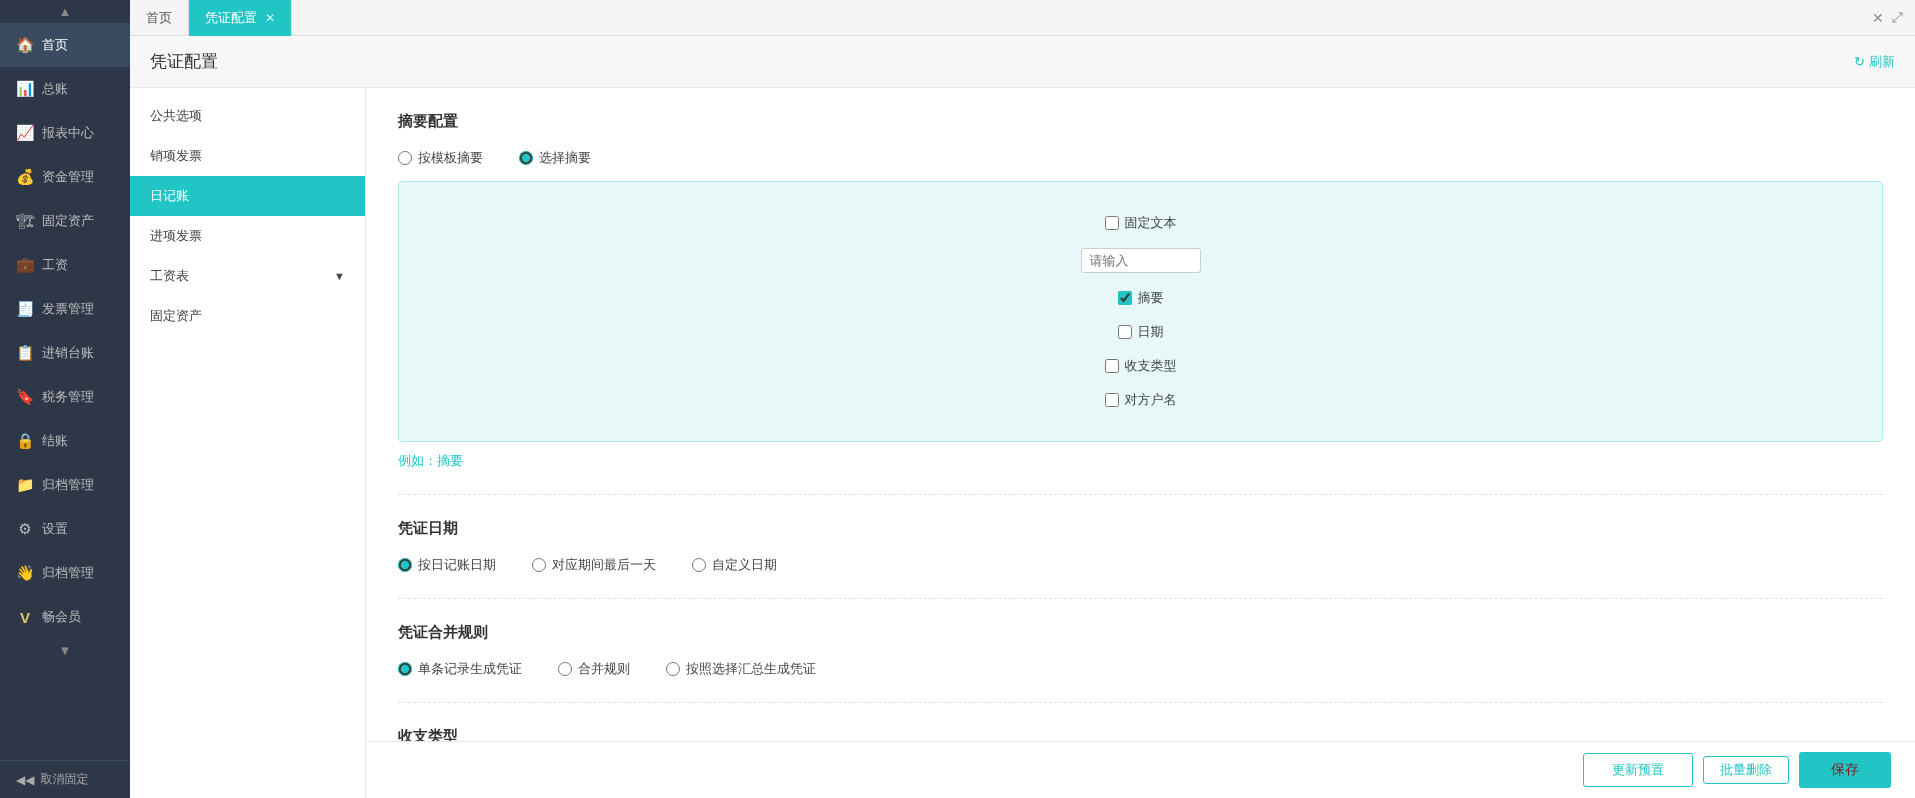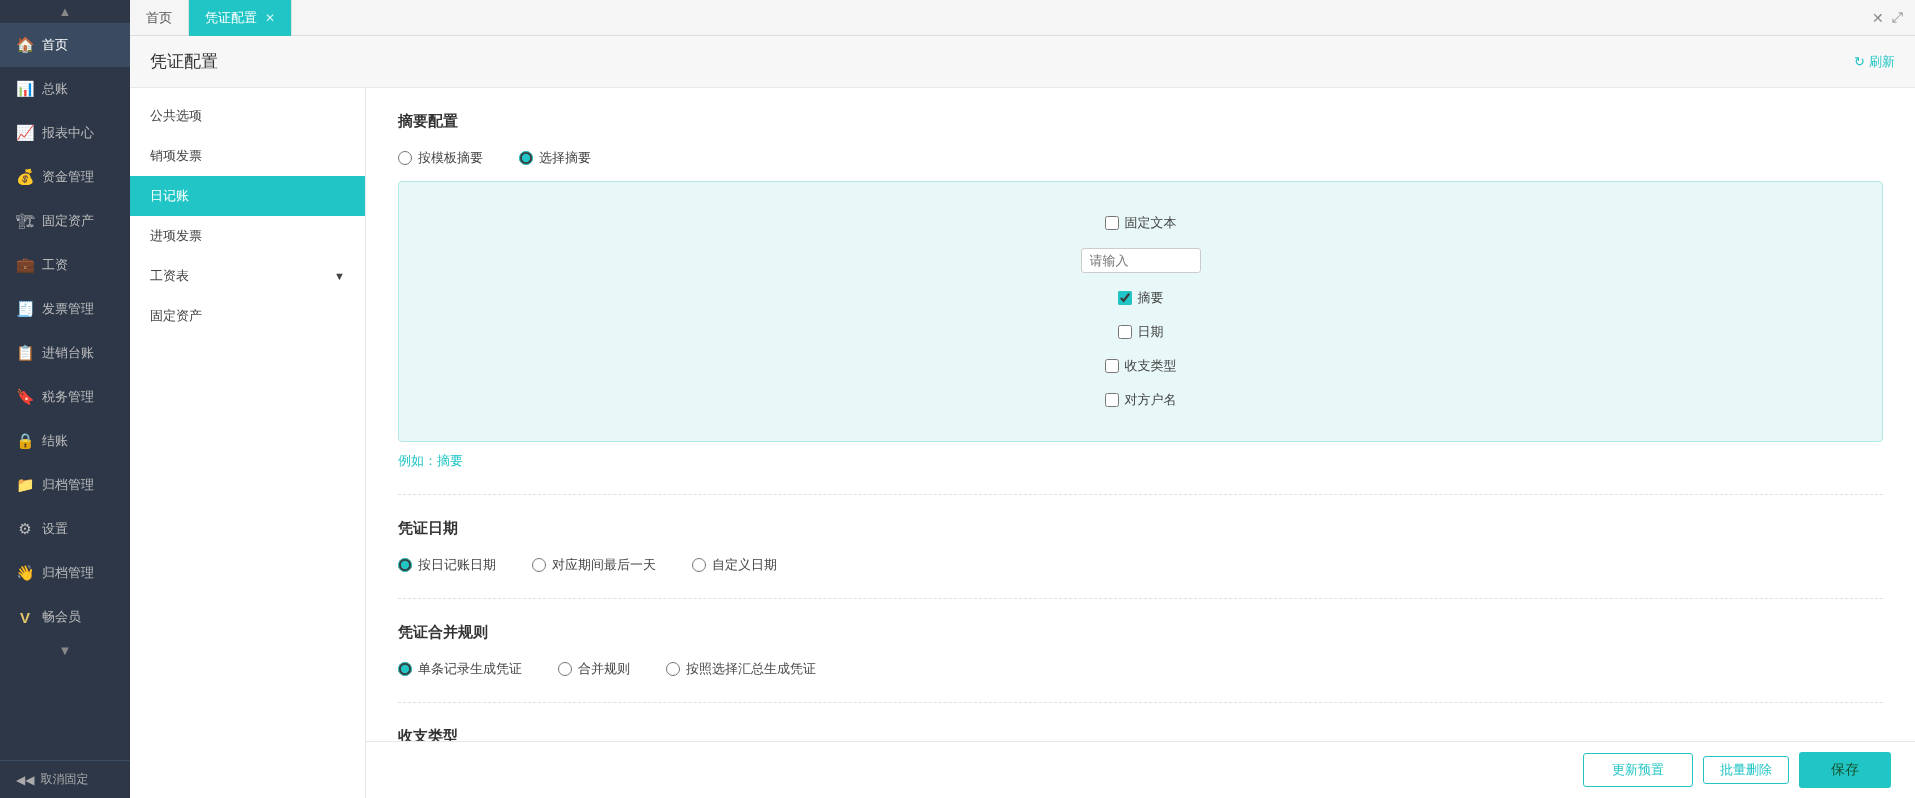--- a/index.html
+++ b/index.html
@@ -265,21 +265,21 @@
       border: 1px solid #22c5c5;
       color: #22c5c5;
       padding: 4px 16px;
       border-radius: 3px;
       cursor: pointer;
       font-size: 13px;
     }
     .btn-save {
       background: #22c5c5;
       border: none;
-      color: #14532d;
+      color: #7f1d1d;
       padding: 9px 32px;
       border-radius: 3px;
       cursor: pointer;
       font-size: 14px;
       font-weight: 500;
     }
 
     
     .right-scrollable::-webkit-scrollbar { width: 8px; }
     .right-scrollable::-webkit-scrollbar-track { background: #f0f0f0; }

